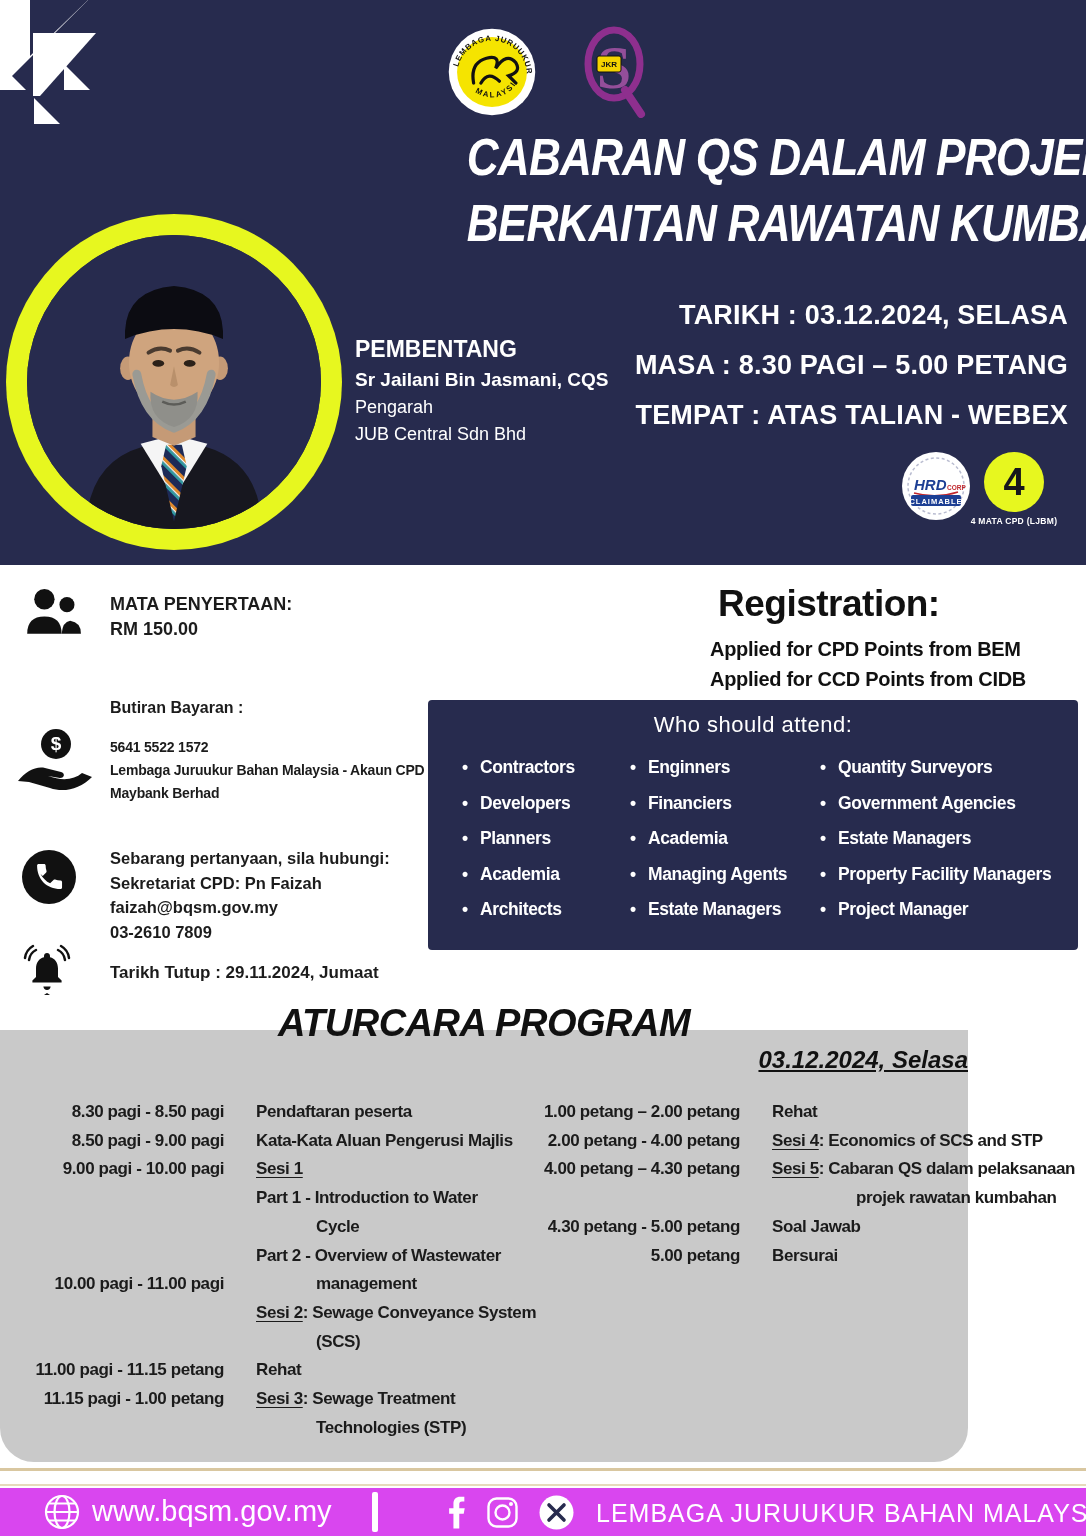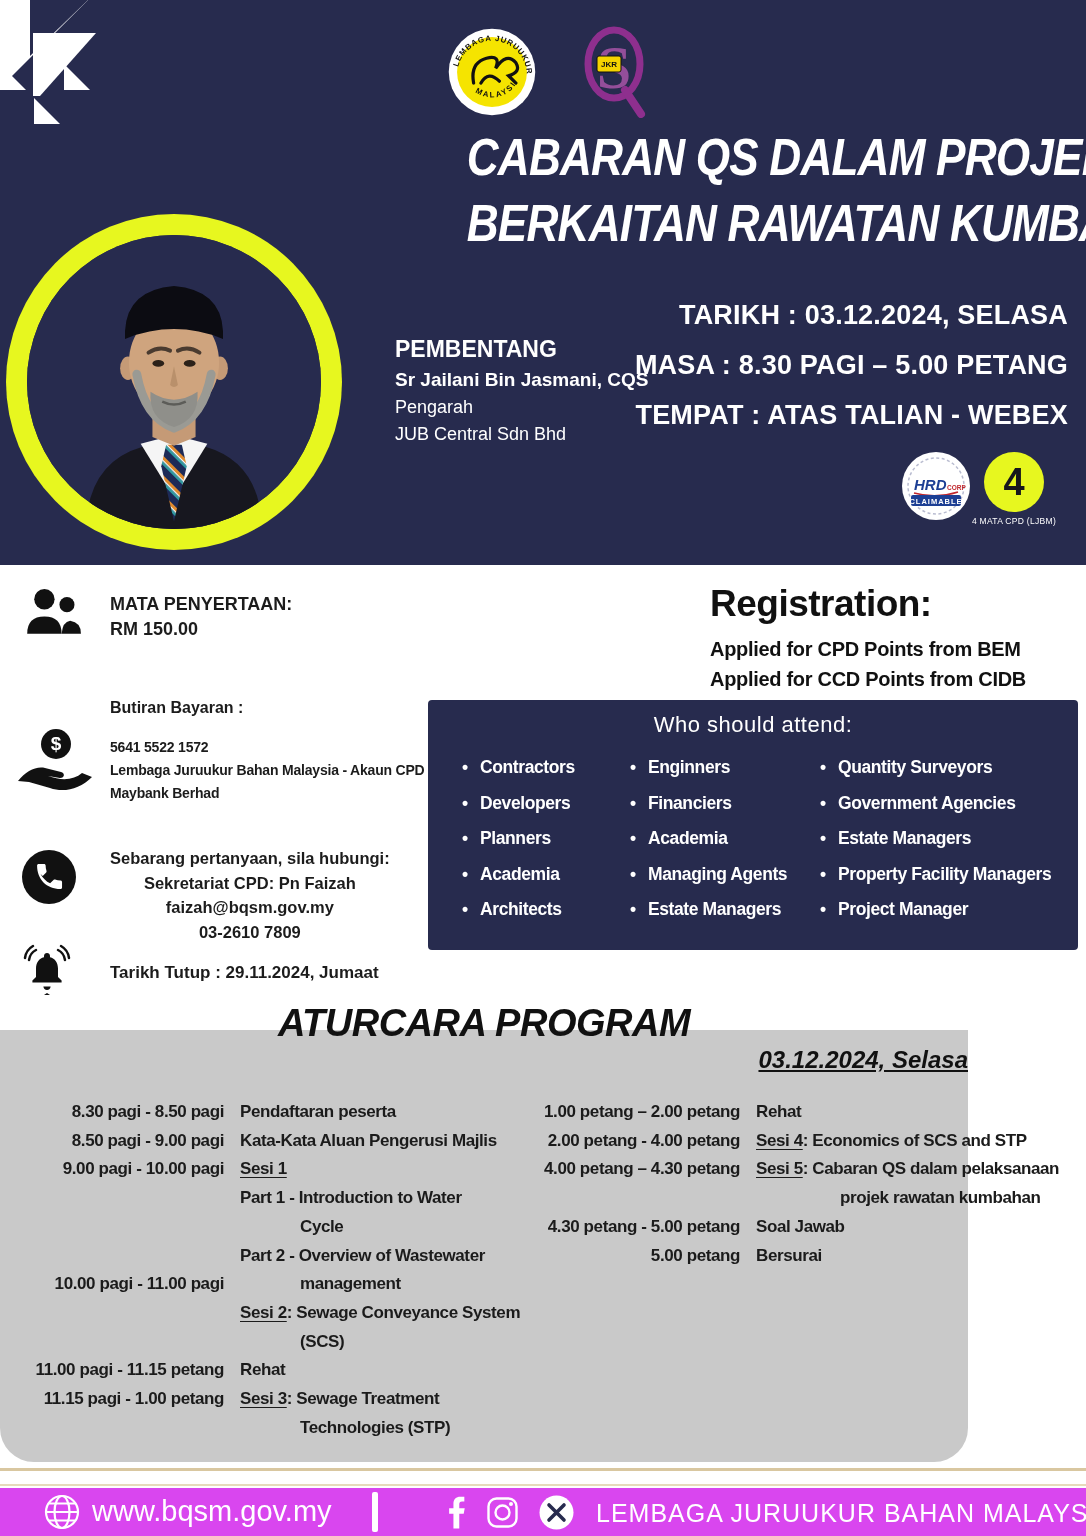--- a/index.html
+++ b/index.html
@@ -10,43 +10,43 @@
   .corner-deco{position:absolute;top:0;left:0;}
   .logo-bqsm{position:absolute;left:446px;top:26px;width:92px;height:92px;}
   .logo-qs{position:absolute;left:575px;top:22px;width:78px;height:96px;}
   .title{position:absolute;top:124px;left:360px;width:712px;color:#fff;
     font-weight:bold;font-style:italic;text-align:right;}
   .title-line{display:block;font-size:52px;line-height:66px;letter-spacing:-1px;
     transform:scaleX(.85);transform-origin:100% 50%;white-space:nowrap;}
   .photo-ring{position:absolute;left:6px;top:214px;width:336px;height:336px;border-radius:50%;
     background:#e7f71f;display:flex;align-items:center;justify-content:center;}
   .photo-inner{width:294px;height:294px;border-radius:50%;overflow:hidden;background:#272b4e;}
-  .presenter{position:absolute;left:355px;top:333px;color:#fff;margin-left:40px;}
+  .presenter{position:absolute;left:355px;top:333px;color:#fff;}
   .presenter .p-label{font-size:23px;font-weight:bold;line-height:32px;}
   .presenter .p-name{font-size:19px;font-weight:bold;line-height:29px;}
   .presenter .p-sub{font-size:18px;line-height:27px;}
   .details{position:absolute;top:290px;right:18px;width:520px;text-align:right;color:#fff;font-weight:bold;}
   .detail-line{font-size:27px;line-height:50px;white-space:nowrap;letter-spacing:.2px;}
   .hrd-badge{position:absolute;left:900px;top:450px;width:72px;height:72px;}
   .cpd-circle{position:absolute;left:984px;top:452px;width:60px;height:60px;border-radius:50%;
     background:#e7f71f;color:#16161c;font-size:38px;font-weight:bold;
     display:flex;align-items:center;justify-content:center;}
   .cpd-caption{position:absolute;left:950px;top:516px;width:128px;text-align:center;
-    color:#fff;font-size:8.5px;font-weight:normal;letter-spacing:.3px;}
+    color:#fff;font-size:8.5px;font-weight:bold;letter-spacing:.3px;}
   
   .icon-abs{position:absolute;}
   .fee-text{position:absolute;left:110px;top:592px;color:#1c1c1c;font-weight:bold;font-size:18px;line-height:25px;}
   .pay-heading{position:absolute;left:110px;top:699px;color:#1c1c1c;font-weight:bold;font-size:16px;}
   .pay-lines{position:absolute;left:110px;top:736px;color:#1c1c1c;font-weight:bold;
     font-size:14px;line-height:23px;letter-spacing:-.2px;}
   .contact-lines{position:absolute;left:110px;top:846px;color:#1c1c1c;font-weight:bold;
-    font-size:16.5px;line-height:24.5px;text-align:center;}
+    font-size:16.5px;line-height:24.5px;}
   .closing-text{position:absolute;left:110px;top:963px;color:#1c1c1c;font-weight:bold;font-size:17px;}
   .registration{position:absolute;left:710px;top:583px;color:#111;}
-  .reg-heading{font-size:37px;font-weight:bold;letter-spacing:-.5px;}
+  .reg-heading{font-size:37px;font-weight:bold;letter-spacing:-.5px;margin-left:8px;}
   .reg-line{font-size:20px;font-weight:bold;line-height:30px;letter-spacing:-.3px;white-space:nowrap;}
   .reg-lines{margin-top:9px;}
   .attend-box{position:absolute;left:428px;top:700px;width:650px;height:250px;background:#272b4e;border-radius:4px;color:#fff;}
   .attend-heading{position:absolute;top:12px;width:100%;text-align:center;font-size:22px;font-weight:400;letter-spacing:.5px;}
   .attend-cols{position:absolute;left:34px;top:50px;right:6px;display:flex;}
   .attend-col{display:flex;flex-direction:column;}
   .attend-col:nth-child(1){width:168px;}
   .attend-col:nth-child(2){width:190px;}
   .attend-col:nth-child(3){flex:1;}
   .attend-item{display:flex;line-height:35.5px;font-size:17.5px;font-weight:bold;letter-spacing:-.4px;white-space:nowrap;}
@@ -57,21 +57,21 @@
     font-size:38px;font-weight:bold;font-style:italic;color:#111;letter-spacing:-.5px;}
   .prog-date{position:absolute;top:16px;left:0;width:100%;text-align:right;
     font-size:24px;font-weight:bold;font-style:italic;color:#111;text-decoration:underline;}
   .sched{position:absolute;top:68px;}
   .sched-left{left:10px;}
   .sched-right{left:520px;}
   .prog-row{display:flex;line-height:28.7px;font-size:17px;font-weight:bold;color:#1b1b1b;letter-spacing:-.4px;}
   .sched-left .prog-time{flex:0 0 214px;}
   .sched-right .prog-time{flex:0 0 220px;}
   .prog-time{text-align:right;white-space:nowrap;}
-  .prog-desc{margin-left:16px;white-space:nowrap;}
+  .prog-desc{margin-left:32px;white-space:nowrap;}
   .sched-left .ind{padding-left:60px;}
   .sched-right .ind{padding-left:84px;}
   .u{text-decoration:underline;text-underline-offset:3px;}
   
   .tan-line-1{position:absolute;top:1468px;left:0;width:100%;height:3px;background:#d9c7a0;}
   .tan-line-2{position:absolute;top:1484px;left:0;width:100%;height:2px;background:#e6dabb;}
   .footer{position:absolute;top:1488px;left:0;width:100%;height:60px;background:#d946ef;text-align:center;}
   .footer-site{position:absolute;left:92px;top:7px;color:#fff;font-size:29px;}
   .footer-divider{position:absolute;left:372px;top:4px;width:6px;height:40px;background:#fff;border-radius:2px;}
   .footer-org{position:absolute;left:596px;top:11px;color:#fff;font-size:25px;letter-spacing:1px;white-space:nowrap;}

